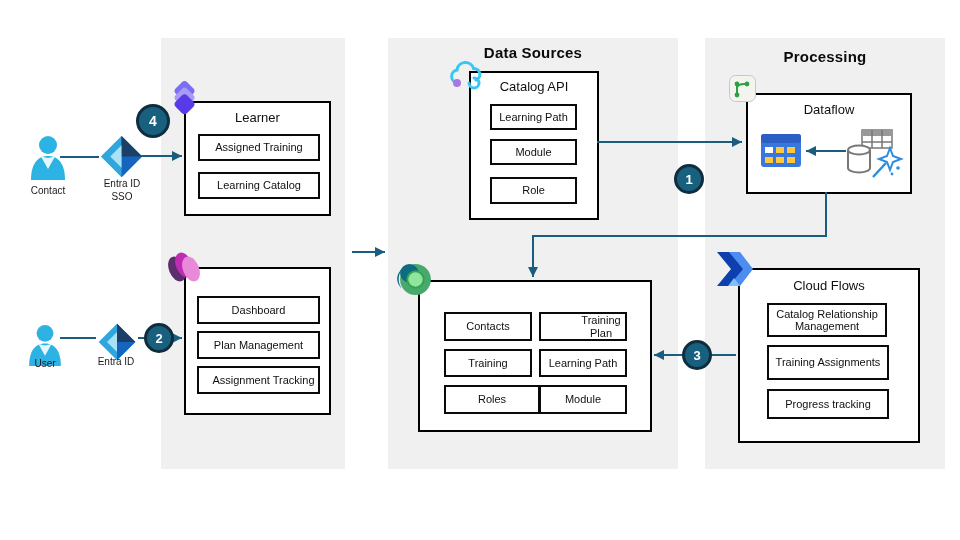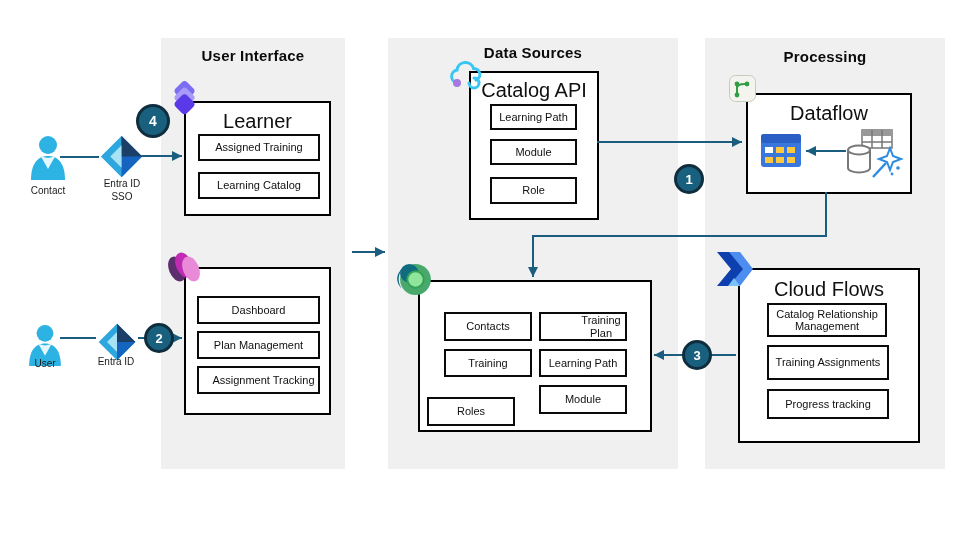--- a/index.html
+++ b/index.html
@@ -2,42 +2,41 @@
 <html><head>
 <meta charset="utf-8">
 <style>
   html,body{margin:0;padding:0;background:#fff;}
   #canvas{position:relative;width:960px;height:540px;background:#fff;overflow:hidden;
           font-family:"Liberation Sans",sans-serif;color:#111;}
   .col{position:absolute;top:38px;height:431px;background:#f0f0f0;z-index:1;}
   .col-header{position:absolute;z-index:2;font-weight:bold;font-size:15px;color:#0b0b0b;
               text-align:center;letter-spacing:.2px;}
   .node{position:absolute;background:#fff;border:2px solid #000;z-index:2;}
-  .node-title{position:absolute;left:0;right:0;text-align:center;font-size:20px;color:#101010;}
+  .node-title{position:absolute;left:0;right:0;text-align:center;font-size:13px;color:#101010;}
   .sub{position:absolute;background:#fff;border:2.5px solid #0a0a0a;display:flex;
        align-items:center;justify-content:center;text-align:center;font-size:11px;
        line-height:12.5px;color:#101010;padding:1px 2px;box-sizing:border-box;}
   .icon{position:absolute;z-index:4;}
   svg{display:block;}
   #connectors{position:absolute;left:0;top:0;z-index:3;pointer-events:none;}
   .step{position:absolute;z-index:5;background:#19607f;border:3px solid #0f2d3c;border-radius:50%;
         color:#fff;font-weight:bold;font-size:13px;display:flex;align-items:center;justify-content:center;
         box-sizing:border-box;}
   .actor-label{position:absolute;z-index:4;font-size:10px;color:#1a1a1a;text-align:center;line-height:13px;}
 </style>
 </head>
 <body>
 
 <div id="canvas">
 
   <div class="col" style="left:161px;width:184px;"></div>
   <div class="col" style="left:388px;width:290px;"></div>
   <div class="col" style="left:705px;width:240px;"></div>
 
-  <div class="col-header" style="left:161px;width:184px;top:47px;">User Interface</div>
   <div class="col-header" style="left:388px;width:290px;top:44px;">Data Sources</div>
   <div class="col-header" style="left:705px;width:240px;top:48px;">Processing</div>
 
   <div class="node" style="left:184px;top:101px;width:143px;height:111px;">
     <div class="node-title" style="top:7px;">Learner</div>
     <div class="sub" style="left:12px;top:31px;width:122px;height:27px;">Assigned Training</div>
     <div class="sub" style="left:12px;top:69px;width:122px;height:27px;">Learning Catalog</div>
   </div>
 
   <div class="node" style="left:184px;top:267px;width:143px;height:144px;">
@@ -51,21 +50,21 @@
     <div class="sub" style="left:19px;top:31px;width:87px;height:26px;">Learning Path</div>
     <div class="sub" style="left:19px;top:66px;width:87px;height:26px;">Module</div>
     <div class="sub" style="left:19px;top:104px;width:87px;height:27px;">Role</div>
   </div>
 
   <div class="node" style="left:418px;top:280px;width:230px;height:148px;">
     <div class="sub" style="left:24px;top:30px;width:88px;height:29px;">Contacts</div>
     <div class="sub" style="left:119px;top:30px;width:88px;height:29px;padding-left:38px;">Training Plan</div>
     <div class="sub" style="left:24px;top:67px;width:88px;height:28px;">Training</div>
     <div class="sub" style="left:119px;top:67px;width:88px;height:28px;">Learning Path</div>
-    <div class="sub" style="left:7px;top:103px;width:88px;height:29px;margin-top:12px;">Roles</div>
+    <div class="sub" style="left:24px;top:103px;width:96px;height:29px;">Roles</div>
     <div class="sub" style="left:119px;top:103px;width:88px;height:29px;">Module</div>
   </div>
 
   <div class="node" style="left:746px;top:93px;width:162px;height:97px;">
     <div class="node-title" style="top:7px;">Dataflow</div>
   </div>
 
   <div class="node" style="left:738px;top:268px;width:178px;height:171px;">
     <div class="node-title" style="top:8px;">Cloud Flows</div>
     <div class="sub" style="left:27px;top:33px;width:120px;height:34px;">Catalog Relationship Management</div>

